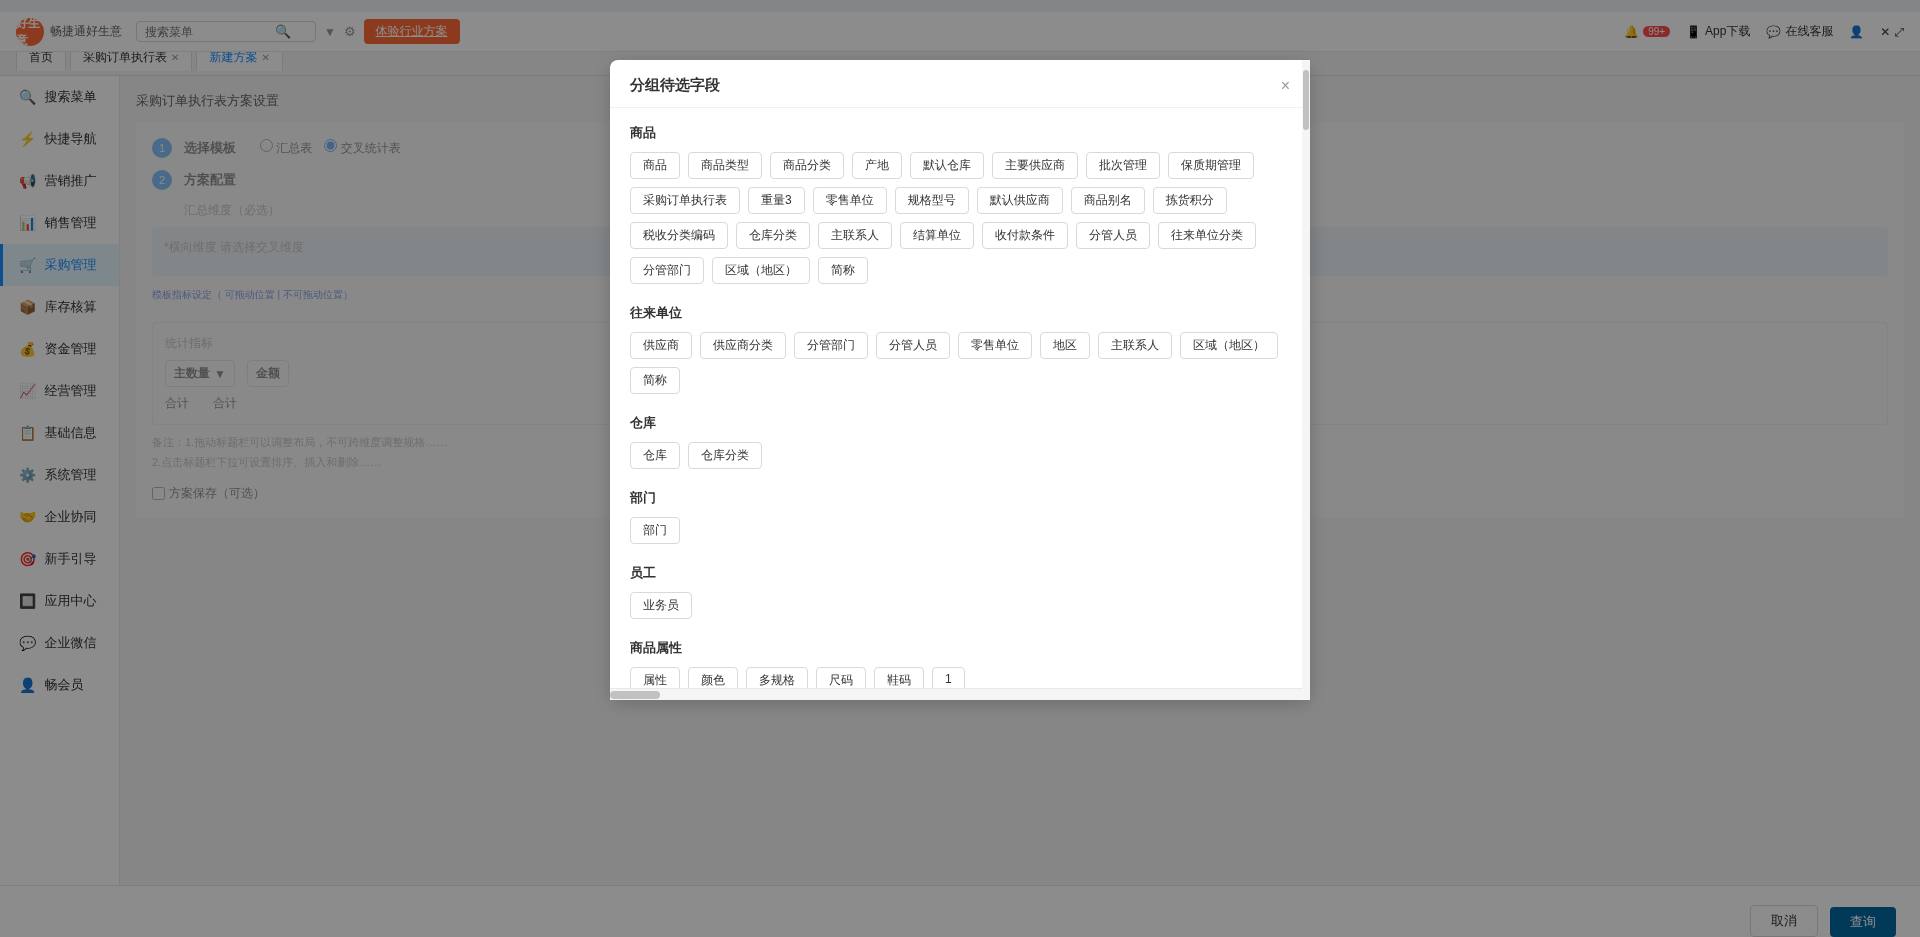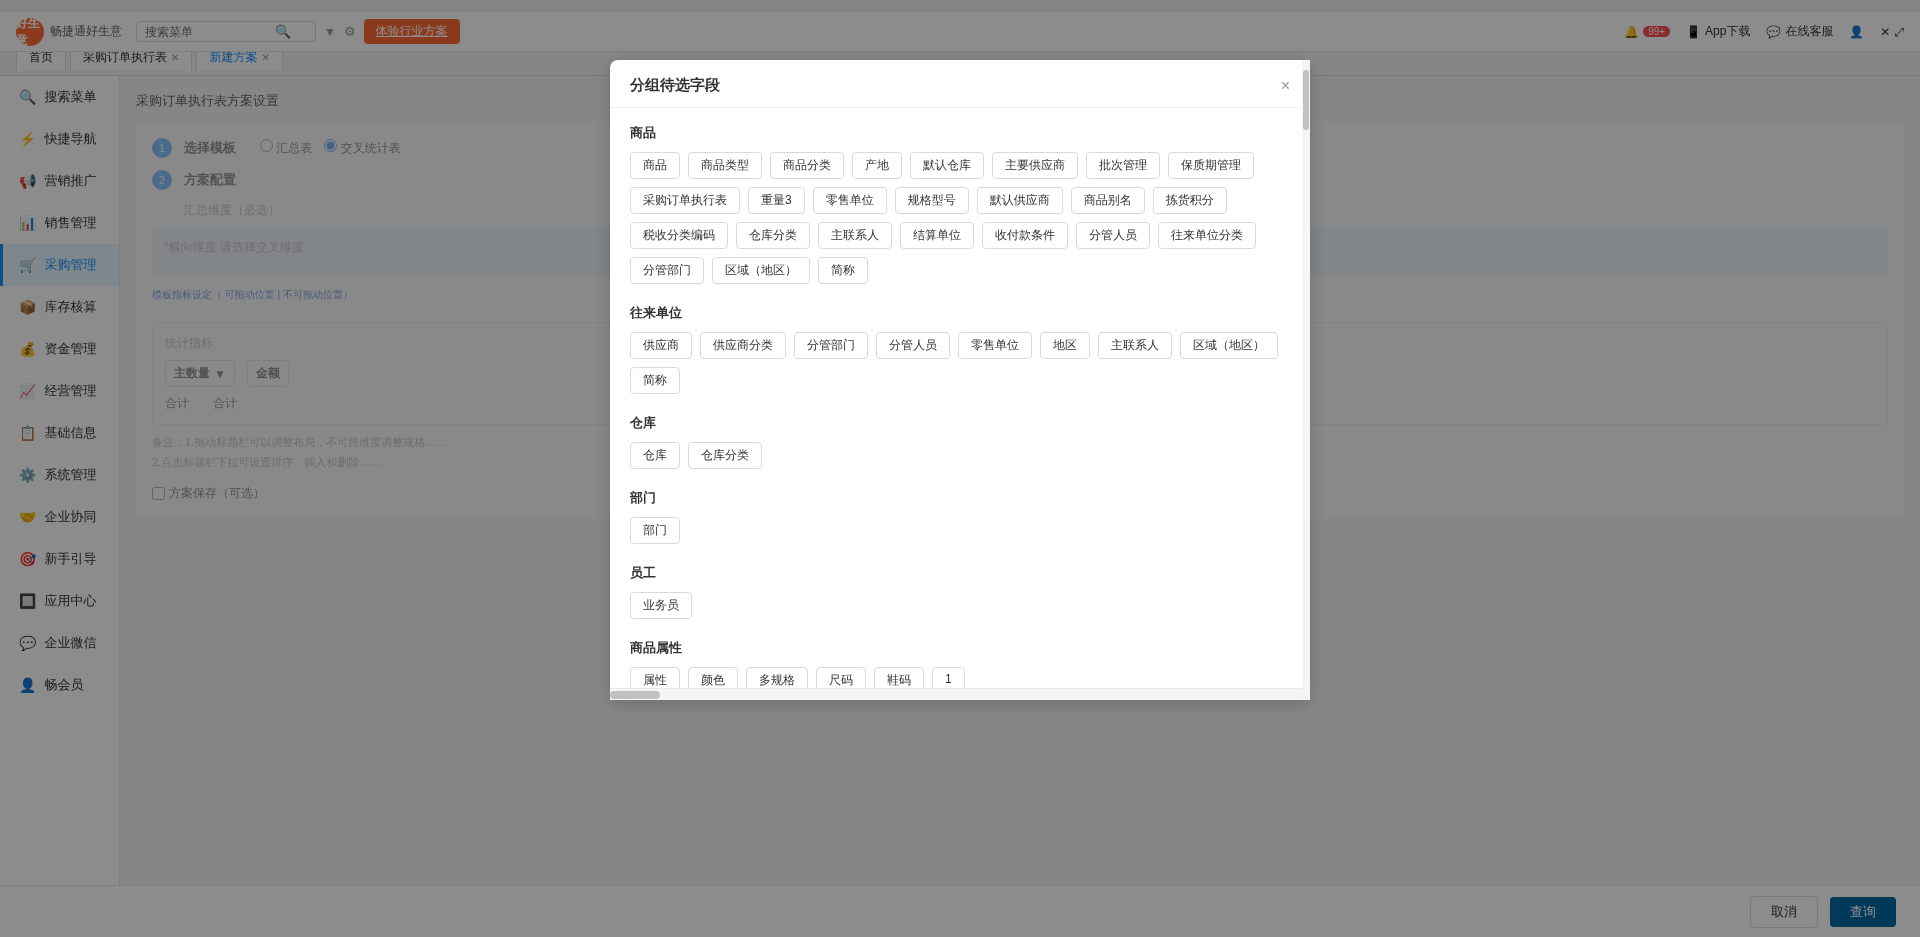--- a/index.html
+++ b/index.html
@@ -228,21 +228,21 @@
     }
 
     
     .bottom-bar {
       position: fixed;
       bottom: 0; left: 0; right: 0;
       height: 52px;
       background: #fff;
       border-top: 1px solid #e8e8e8;
       display: flex;
-      align-items: center;
+      align-items: flex-end;
       justify-content: flex-end;
       padding: 0 24px;
       gap: 12px;
       z-index: 150;
     }
     .btn-cancel {
       padding: 6px 20px;
       border: 1px solid #d9d9d9;
       border-radius: 4px;
       background: #fff;

